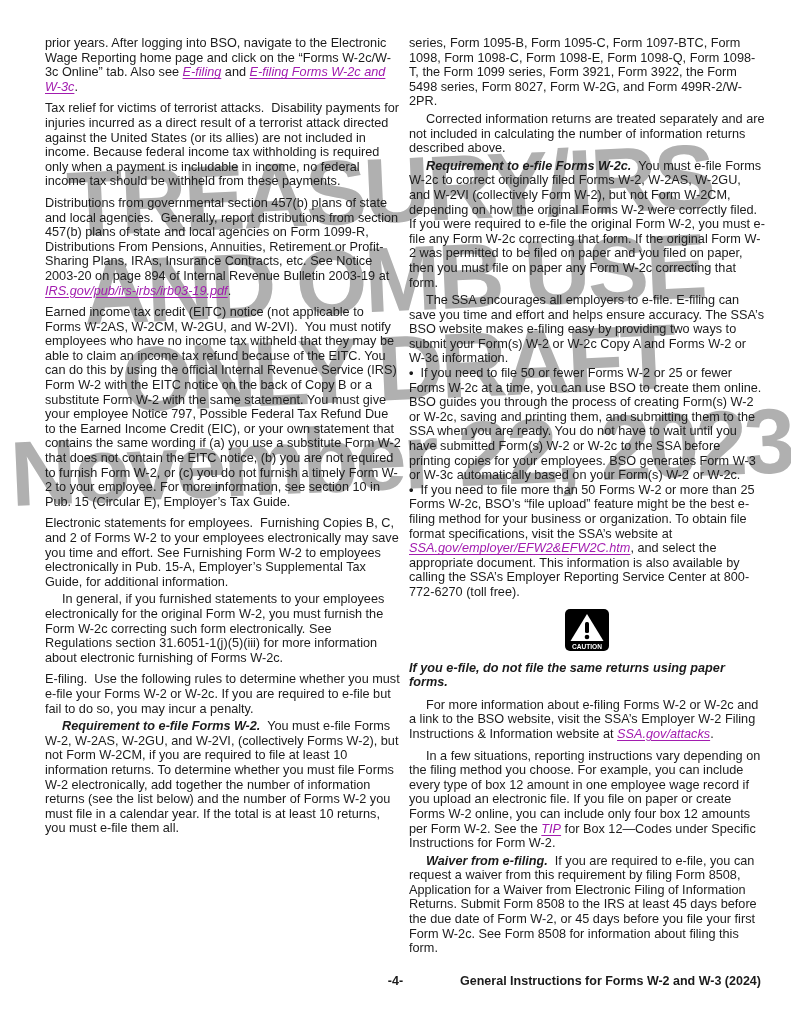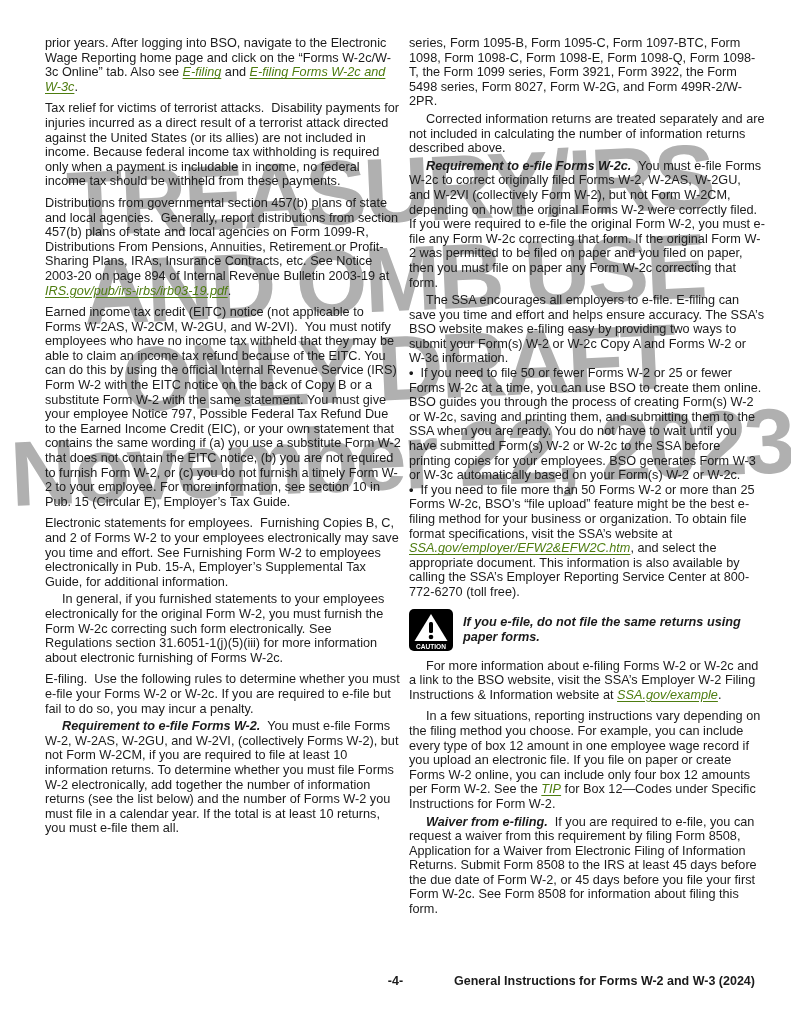--- a/index.html
+++ b/index.html
@@ -24,29 +24,29 @@
   .para{margin:0;}
   .para.sp1{margin-top:7px;}
   .para.sp2{margin-top:3px;}
   .k-indent{text-indent:17px;}
   .k-bullet{}
   .blt{font-weight:700;}
   .sg-n{}
   .sg-b{font-weight:400;margin-top:39px;}
   .sg-i{}
   .sg-bi{font-weight:700;font-style:italic;text-align:right;}
-  .sg-a{color:#4d7c0f; font-style:italic; text-decoration:underline; text-underline-offset:1.5px; cursor:pointer;}
+  .sg-a{color:#a21caf; font-style:italic; text-decoration:underline; text-underline-offset:1.5px; cursor:pointer;}
   
-  .caution-block{display:flex; align-items:center; gap:10px; margin:9px 0 8px 0;}
+  .caution-block{display:flex; align-items:center; gap:10px; margin:9px 0 8px 0;flex-direction:column;}
   .caution-block svg{flex:0 0 auto; display:block;}
   .caution-text{font-weight:700; font-style:italic;}
   
   .footer{position:absolute; left:0; right:0; top:974px; z-index:1; font-weight:700; font-size:12.5px;}
   .footer .pnum{position:absolute; left:0; right:0; text-align:center;}
-  .footer .ftitle{position:absolute; right:36px; white-space:nowrap;}
+  .footer .ftitle{position:absolute; right:30px; white-space:nowrap;}
 </style>
 </head>
 <body>
 
 <div class="page">
 
   <div class="watermark">
     <div>TREASURY/IRS</div>
     <div>AND OMB USE</div>
     <div>ONLY DRAFT</div>
@@ -74,21 +74,21 @@
         <div class="para caution-block sp0">
           <svg width="44" height="42" viewBox="0 0 44 42">
             <rect x="0" y="0" width="44" height="42" rx="5" fill="#000"></rect>
             <path d="M22 5 L38.5 32 L5.5 32 Z" fill="#fff"></path>
             <rect x="20" y="13" width="4" height="11" rx="1.5" fill="#000"></rect>
             <circle cx="22" cy="28" r="2.3" fill="#000"></circle>
             <text x="22" y="40" font-size="6.6" font-weight="bold" fill="#fff" text-anchor="middle" font-family="Liberation Sans, sans-serif">CAUTION</text>
           </svg>
           <div class="caution-text"><span class="sg-bi">If you e-file, do not file the same returns using paper forms.</span></div>
         </div>
-        <div class="para k-indent sp1"><span class="sg-n">For more information about e-filing Forms W-2 or W-2c and a link to the BSO website, visit the SSA’s Employer W-2 Filing Instructions &amp; Information website at </span><span class="sg-a">SSA.gov/example</span><span class="sg-n">.</span></div>
+        <div class="para k-indent sp1"><span class="sg-n">For more information about e-filing Forms W-2 or W-2c and a link to the BSO website, visit the SSA’s Employer W-2 Filing Instructions &amp; Information website at </span><span class="sg-a">SSA.gov/attacks</span><span class="sg-n">.</span></div>
         <div class="para k-indent sp1"><span class="sg-n">In a few situations, reporting instructions vary depending on the filing method you choose. For example, you can include every type of box 12 amount in one employee wage record if you upload an electronic file. If you file on paper or create Forms W-2 online, you can include only four box 12 amounts per Form W-2. See the </span><span class="sg-a">TIP</span><span class="sg-n"> for </span><span class="sg-i">Box 12—Codes</span><span class="sg-n"> under </span><span class="sg-i">Specific Instructions for Form W-2</span><span class="sg-n">.</span></div>
         <div class="para k-indent sp2"><span class="sg-bi">Waiver from e-filing.</span><span class="sg-n">&nbsp; If you are required to </span><span class="sg-i">e-file</span><span class="sg-n">, you can request a waiver from this requirement by filing Form 8508, Application for a Waiver from Electronic Filing of Information Returns. Submit Form 8508 to the IRS at least 45 days before the due date of Form W-2, or 45 days before you file your first Form W-2c. See Form 8508 for information about filing this form.</span></div>
       </div>
     </div>
 
   <div class="footer">
     <div class="pnum">-4-</div>
     <div class="ftitle">General Instructions for Forms W-2 and W-3 (2024)</div>
   </div>
 

